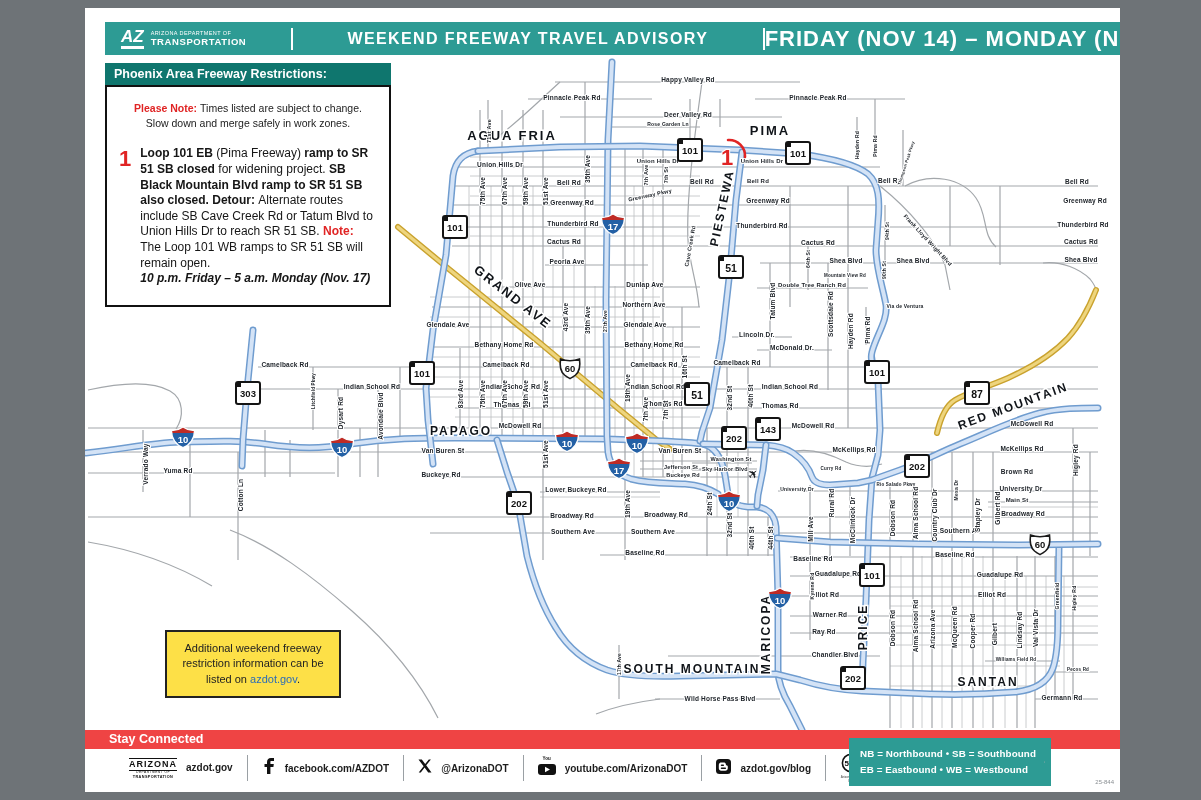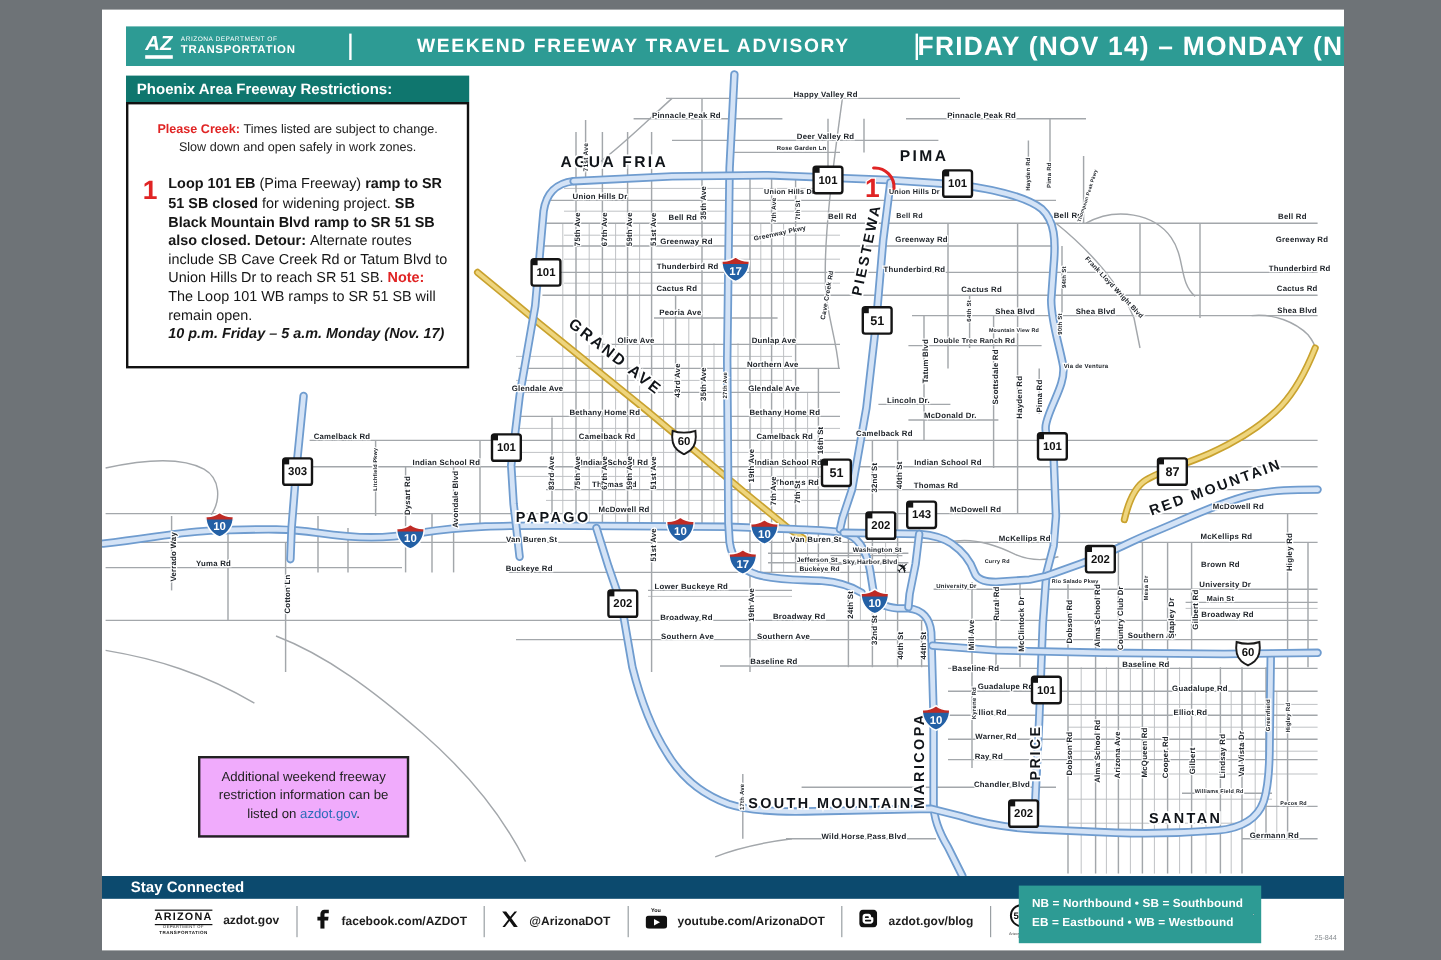--- a/index.html
+++ b/index.html
@@ -23,26 +23,26 @@
   .restrict{position:absolute;left:20px;top:55px;width:286px;z-index:4}
   .r-head{background:#0f766e;color:#fff;font-weight:700;font-size:12.5px;padding:4px 9px}
   .r-body{background:#fff;border:2px solid #111;padding:12px 12px 16px;min-height:190px}
   .r-note{margin:2px 4px 16px;font-size:10.5px;line-height:1.4;text-align:center;color:#222}
   .red{color:#e02424}
   .r-item{display:flex;gap:9px}
   .r-num{font-size:22px;font-weight:800;line-height:1;padding-top:2px}
   .r-text{font-size:12px;line-height:1.3;color:#161616}
 
   
-  .infobox{position:absolute;left:80px;top:622px;width:176px;background:#f0abfc;border:2px solid #222;
+  .infobox{position:absolute;left:80px;top:622px;width:176px;background:#fde047;border:2px solid #222;
            padding:9px 6px;font-size:11px;line-height:1.4;text-align:center;color:#222;z-index:4;box-sizing:border-box}
   .link{color:#2b6cb8}
 
   
-  .stay{position:absolute;left:0;top:722px;width:1035px;height:19px;background:#0c4a6e;color:#fff;
+  .stay{position:absolute;left:0;top:722px;width:1035px;height:19px;background:#ef4444;color:#fff;
         font-weight:700;font-size:12.5px;padding:2px 0 0 24px;box-sizing:border-box;z-index:5}
   .links{position:absolute;left:0;top:741px;width:800px;height:38px;display:flex;align-items:center;
          padding-left:30px;box-sizing:border-box;z-index:5;justify-content:flex-start;gap:0}
   .fitem{display:flex;align-items:center;gap:9px;padding:0 14px}
   .flabel{font-size:10px;color:#1d1d1d;font-weight:600;white-space:nowrap}
   .vsep{width:1px;height:26px;background:#9aa0a4;flex:0 0 auto}
   .flogo{text-align:center;line-height:1.05;color:#111}
   .flogo .l1{font-size:9px;font-weight:800;letter-spacing:1px;border-top:1px solid #111;border-bottom:1px solid #111;padding:1px 0}
   .flogo .l2{font-size:3.4px;letter-spacing:.4px}
   .flogo .l3{font-size:3.8px;font-weight:700;letter-spacing:.4px}
@@ -561,21 +561,21 @@
     </div>
     <div class="hsep"></div>
     <div class="title">WEEKEND FREEWAY TRAVEL ADVISORY</div>
     <div class="hsep"></div>
     <div class="dates">FRIDAY (NOV 14) – MONDAY (NOV 17)</div>
   </header>
 
   <section class="restrict">
     <div class="r-head">Phoenix Area Freeway Restrictions:</div>
     <div class="r-body">
-      <p class="r-note"><span class="red" style="font-weight: 700;">Please Creek: </span><span>Times listed are subject to change.</span><br><span>Slow down and open safely in work zones.</span></p>
+      <p class="r-note"><span class="red" style="font-weight: 700;">Please Note: </span><span>Times listed are subject to change.</span><br><span>Slow down and merge safely in work zones.</span></p>
       <div class="r-item">
         <div class="r-num red">1</div>
         <div class="r-text"><span style="font-weight: 700;">Loop 101 EB </span><span>(Pima Freeway) </span><span style="font-weight: 700;">ramp to SR 51 SB closed </span><span>for widening project. </span><span style="font-weight: 700;">SB Black Mountain Blvd ramp to SR 51 SB also closed. Detour: </span><span>Alternate routes include SB Cave Creek Rd or Tatum Blvd to Union Hills Dr to reach SR 51 SB. </span><span class="red" style="font-weight: 700;">Note: </span><span>The Loop 101 WB ramps to SR 51 SB will remain open. </span><br><span style="font-weight: 700; font-style: italic;">10 p.m. Friday – 5 a.m. Monday (Nov. 17)</span></div>
       </div>
     </div>
   </section>
 
   <aside class="infobox"><span>Additional weekend freeway restriction information can be listed on </span><span class="link">azdot.gov</span><span>.</span></aside>
 
   <div class="stay">Stay Connected</div>

